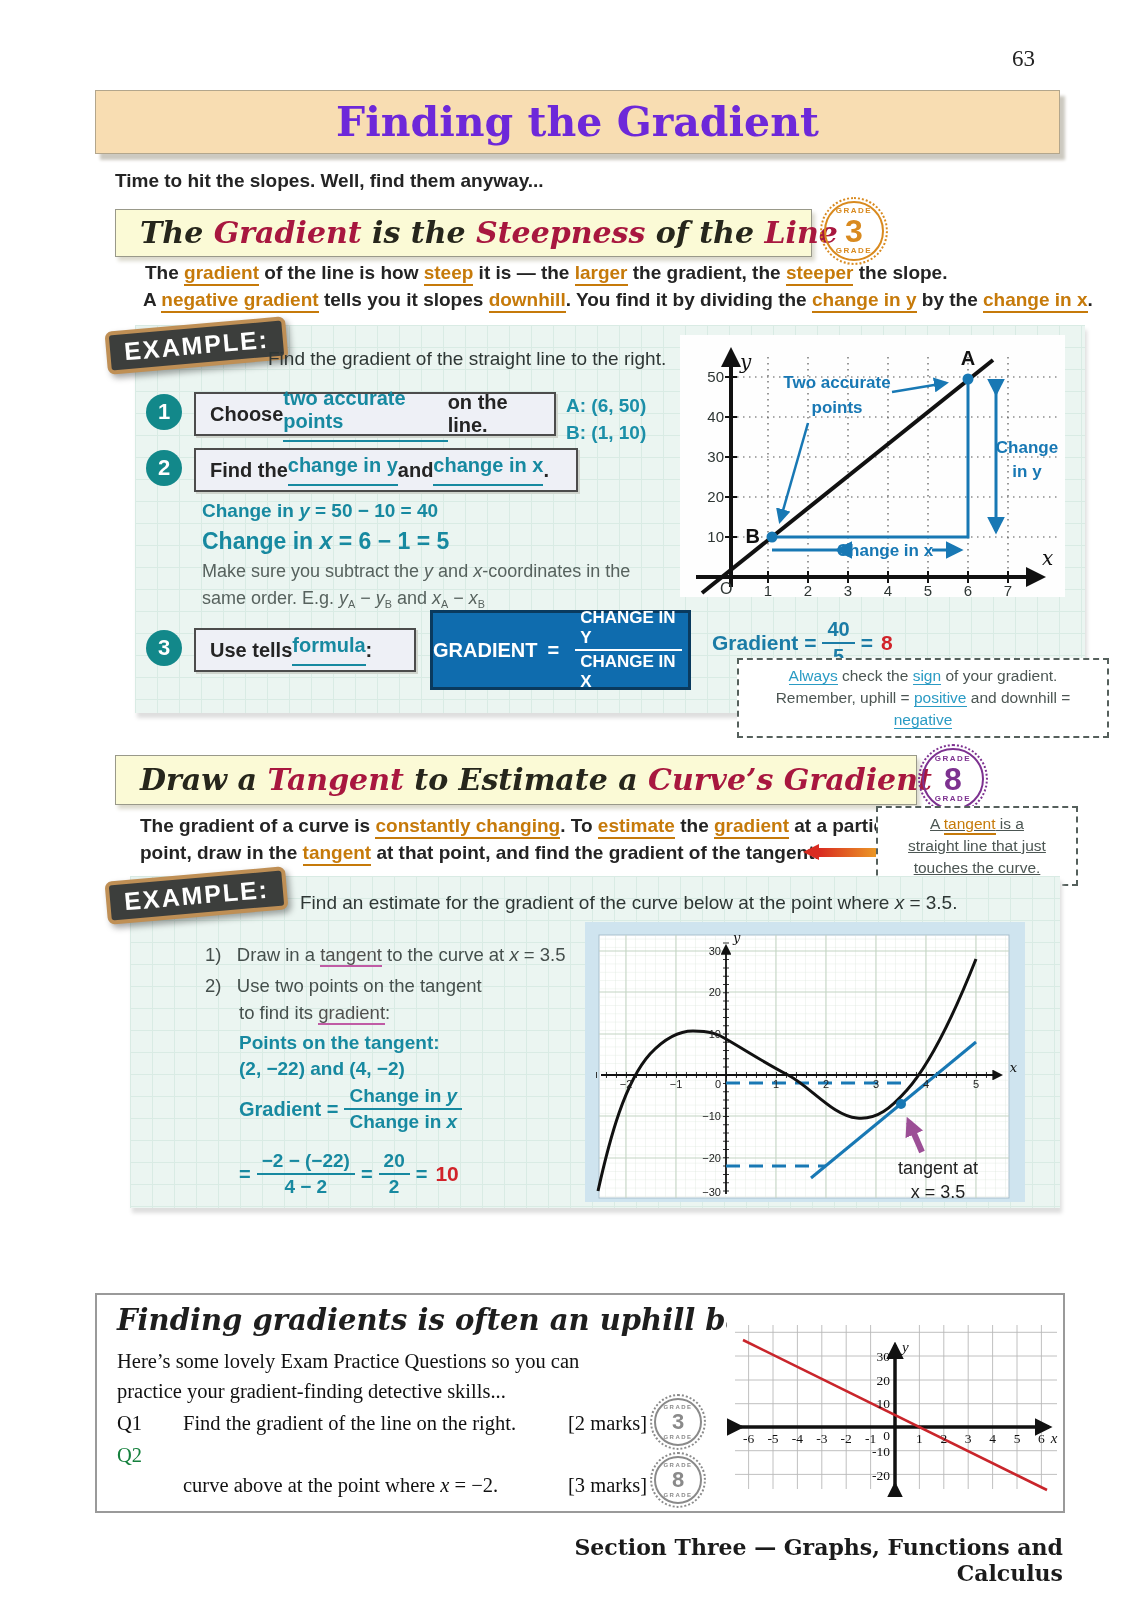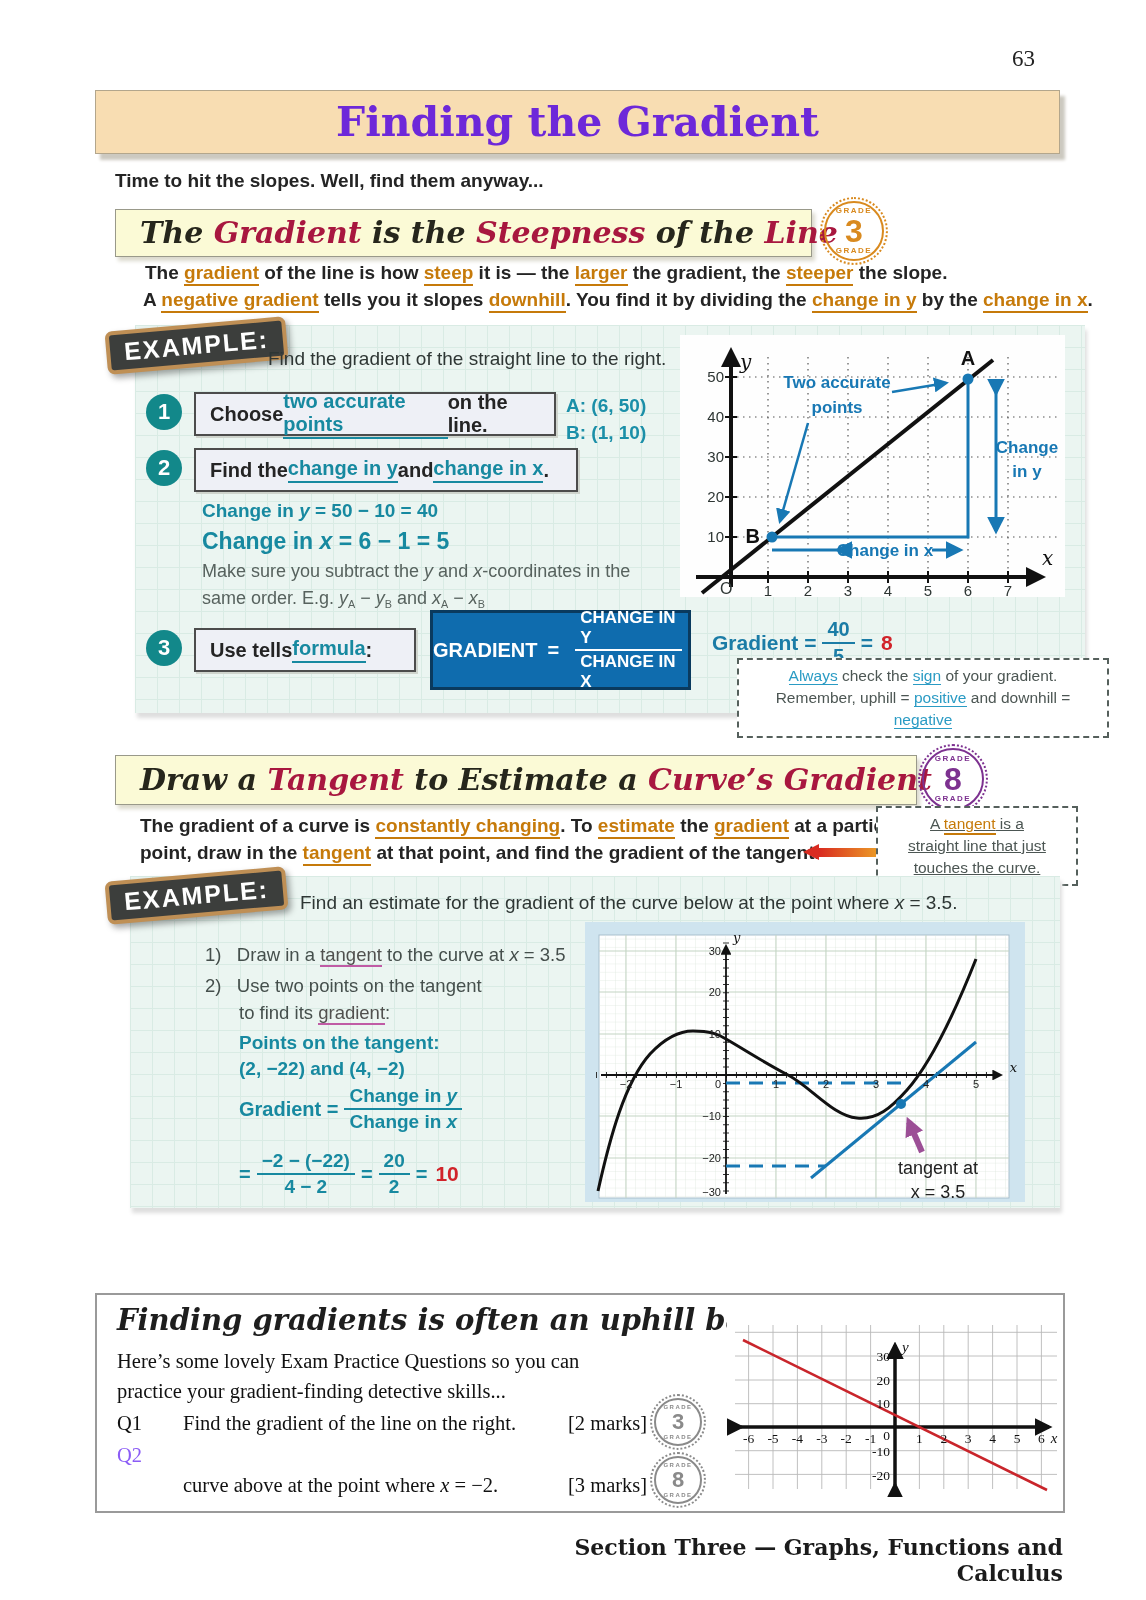--- a/index.html
+++ b/index.html
@@ -7,21 +7,21 @@
         font-family:"Liberation Sans",sans-serif;overflow:hidden;color:#222;}
   .abs{position:absolute;}
   
   .chalk{font-weight:600;color:#242424;}
   .hand{color:#454f4c;}
   .teal{color:#1789a0;font-weight:600;}
   .gray-note{color:#57625e;}
   .red{color:#d1232a;font-weight:700;}
   
   .uo{color:#c67a0a;border-bottom:2px solid #c67a0a;padding-bottom:1px;}
-  .ut{color:#1789a0;border-bottom:2px solid #1789a0;padding-bottom:1px;}
+  .ut{color:#1789a0;border-bottom:2px solid #1789a0;padding-bottom:7px;}
   .ub{color:#2a9bc4;border-bottom:1.5px solid #2a9bc4;}
   .up{color:#50504e;border-bottom:2px solid #c05ba5;}
   .it{font-style:italic;}
   .sub{font-size:60%;vertical-align:-4px;}
   .hd{color:#26261c;}
   .hr{color:#a8173f;}
   
   .titlebar{background:#f8ddb2;border:1px solid #b3a68c;box-shadow:5px 6px 3px #ccc9c0;
             text-align:center;font-family:"DejaVu Serif",serif;font-weight:700;
             font-size:41px;color:#6d28d9;line-height:62px;}
@@ -363,21 +363,21 @@
     <div>practice your gradient-finding detective skills...</div>
   </div>
   <div class="abs serif" style="left:117px;top:1412px;font-size:20.5px;color:#111;">Q1</div>
   <div class="abs serif" style="left:183px;top:1412px;font-size:20.5px;color:#111;">Find the gradient of the line on the right.</div>
   <div class="abs serif" style="left:568px;top:1412px;font-size:20.5px;color:#111;">[2 marks]</div>
   <div class="abs badge b-gray" style="left:654px;top:1398px;">
     <span class="bw" style="font-size:6px;">GRADE</span>
     <span class="bn">3</span>
     <span class="bw" style="font-size:6px;">GRADE</span>
   </div>
-  <div class="abs serif" style="left:117px;top:1444px;font-size:20.5px;color:#8b5cf6;">Q2</div>
+  <div class="abs serif" style="left:117px;top:1444px;font-size:20.5px;color:#15803d;">Q2</div>
   <div class="abs serif" style="left:183px;top:1474px;font-size:20.5px;color:#111;"><span>curve above at the point where </span><span class="it">x</span><span> = −2.</span></div>
   <div class="abs serif" style="left:568px;top:1474px;font-size:20.5px;color:#111;">[3 marks]</div>
   <div class="abs badge b-gray" style="left:654px;top:1456px;">
     <span class="bw" style="font-size:6px;">GRADE</span>
     <span class="bn">8</span>
     <span class="bw" style="font-size:6px;">GRADE</span>
   </div>
 
   <svg class="abs" style="left:727px;top:1297px;" width="336" height="200" viewBox="0 0 336 200">
     <defs>

